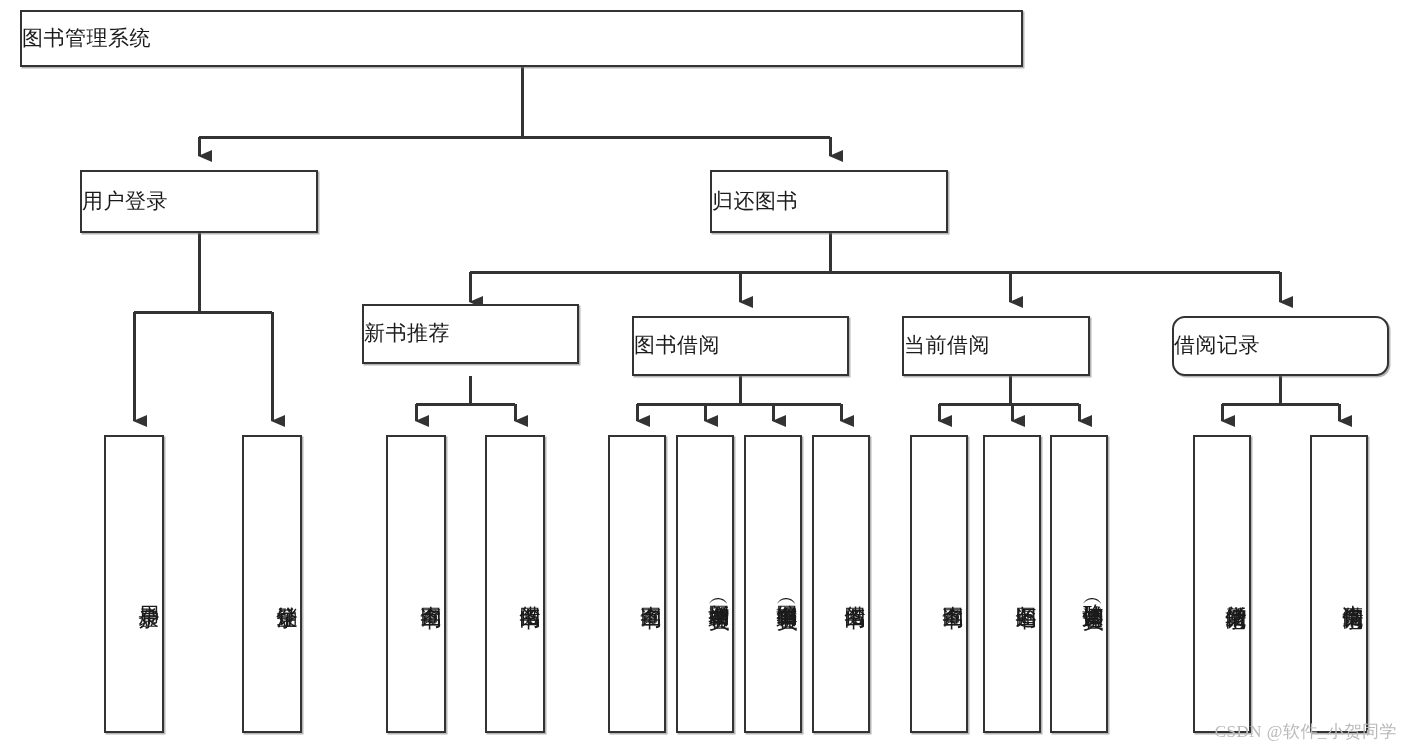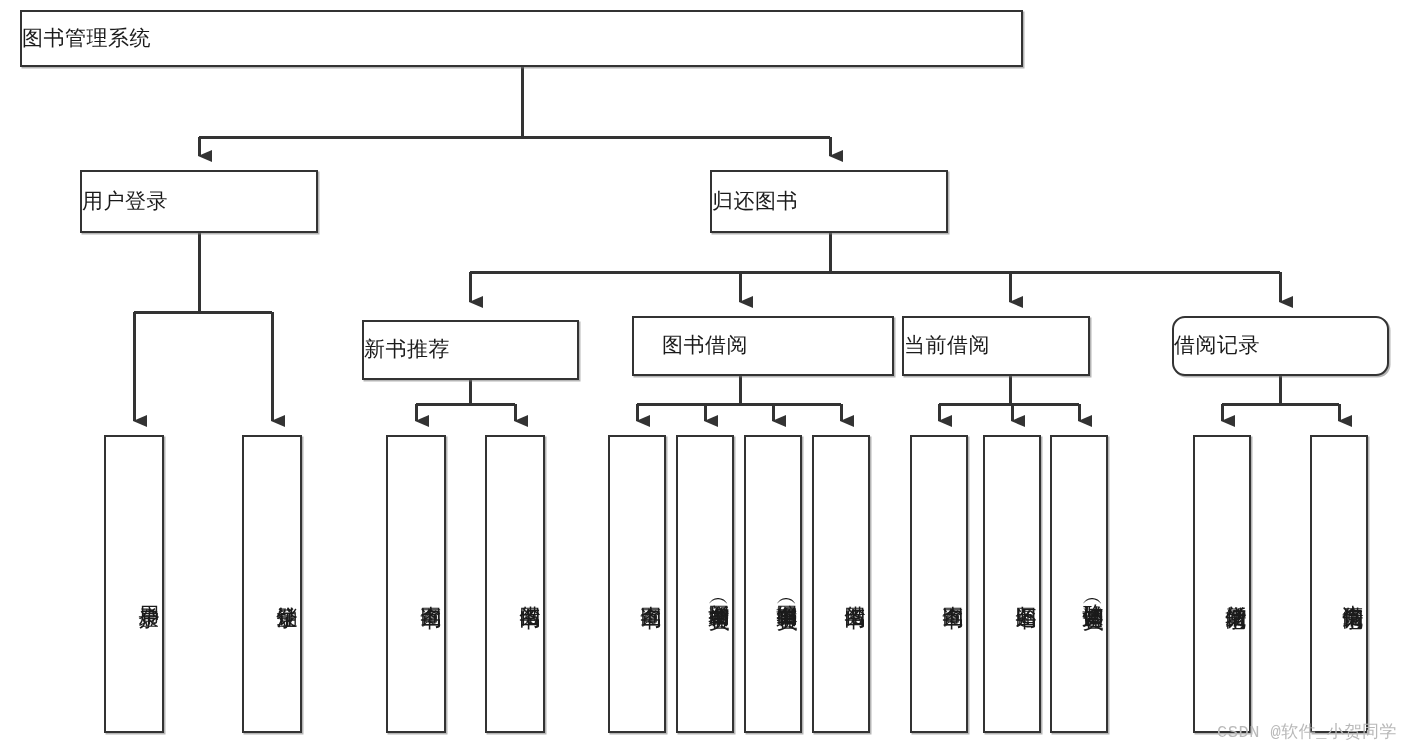--- a/index.html
+++ b/index.html
@@ -61,21 +61,21 @@
     display: block;
   }
   #watermark {
     position: absolute;
     right: 8px;
     bottom: 4px;
     font-size: 17px;
     color: #b9b9b9;
     letter-spacing: 0.5px;
     white-space: nowrap;
-    font-family: Liberation Mono, monospace;
+    font-family: Liberation Serif, serif;
   }
 </style>
 </head>
 <body>
 
 <div id="canvas">
 
   <svg class="wires" viewBox="0 0 1405 747" xmlns="http://www.w3.org/2000/svg">
     <defs>
       <marker id="ah" viewBox="0 0 12 14" refX="6" refY="13" markerWidth="12" markerHeight="14" orient="auto-start-reverse" markerUnits="userSpaceOnUse">
@@ -131,24 +131,24 @@
     <span class="lbl">图书管理系统</span>
   </div>
 
   <div class="node horiz" style="left:80px;top:170px;width:238px;height:63px;">
     <span class="lbl">用户登录</span>
   </div>
   <div class="node horiz" style="left:710px;top:170px;width:238px;height:63px;">
     <span class="lbl">归还图书</span>
   </div>
 
-  <div class="node horiz" style="left:362px;top:320px;width:217px;height:60px;">
+  <div class="node horiz" style="left:362px;top:304px;width:217px;height:60px;">
     <span class="lbl">新书推荐</span>
   </div>
-  <div class="node horiz" style="left:632px;top:316px;width:262px;height:60px;padding-left:28px;">
+  <div class="node horiz" style="left:632px;top:316px;width:217px;height:60px;">
     <span class="lbl">图书借阅</span>
   </div>
   <div class="node horiz" style="left:902px;top:316px;width:188px;height:60px;">
     <span class="lbl">当前借阅</span>
   </div>
   <div class="node horiz" style="left:1172px;top:316px;width:217px;height:60px;border-radius:13px;">
     <span class="lbl">借阅记录</span>
   </div>
 
   <div class="node vert" style="left:104px;top:435px;width:60px;height:298px;">

